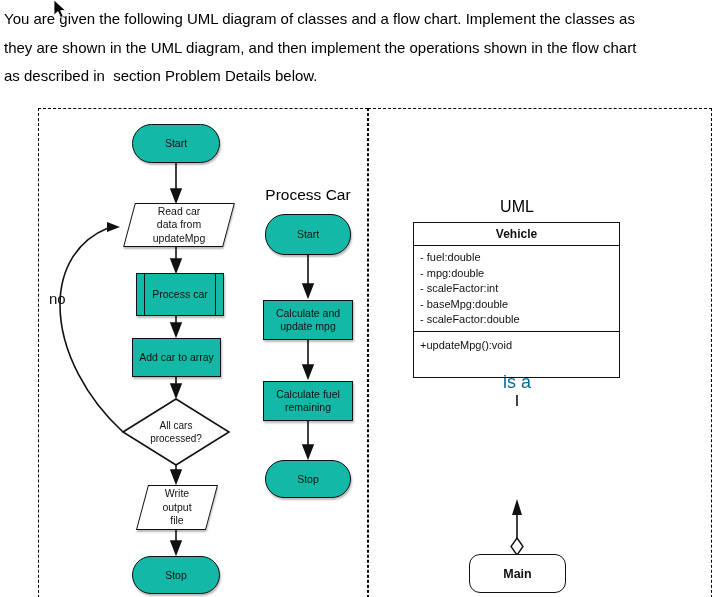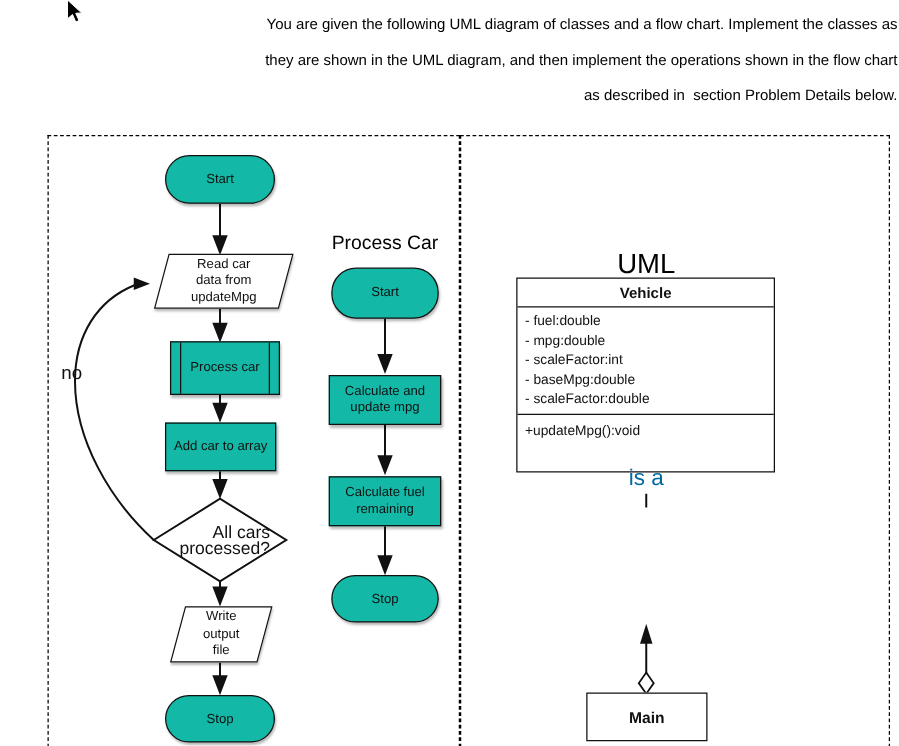--- a/index.html
+++ b/index.html
@@ -1,21 +1,21 @@
 <!DOCTYPE html>
 <html><head>
 <meta charset="utf-8">
 <style>
   html,body { margin:0; padding:0; background:#fff; }
   #canvas {
     position:relative; width:719px; height:597px; overflow:hidden;
     background:#fff; font-family:"Liberation Sans", sans-serif; color:#000;
   }
   
-  .instr { position:absolute; left:4px; top:5px; width:714px; font-size:12px; line-height:28.5px; color:#000;text-align:right; }
+  .instr { position:absolute; left:4px; top:5px; width:714px; font-size:15px; line-height:28.5px; color:#000; }
   .instr div { white-space:pre-wrap; }
   
   .panel { position:absolute; border:1.5px dashed #000; box-sizing:border-box; background:transparent; }
   #panel-flow { left:38px; top:108px; width:330px; height:515px; }
   #panel-uml  { left:368px; top:108px; width:344px; height:515px; }
   
   .shape {
     position:absolute; background:#14b8a6; border:1.5px solid #111; box-sizing:border-box;
     display:flex; align-items:center; justify-content:center; text-align:center;
     font-size:10.5px; line-height:13px; color:#111;
@@ -33,26 +33,26 @@
     position:absolute; inset:0; background:#fff; border:1.5px solid #111; box-sizing:border-box;
     transform:skewX(-15deg); box-shadow:1px 2px 2px rgba(0,0,0,0.28);
   }
   .para-text {
     position:absolute; inset:0; display:flex; align-items:center; justify-content:center;
     text-align:center; font-size:10.5px; line-height:13.5px; color:#111;
   }
   
   .diamond-label {
     position:absolute; display:flex; align-items:center; justify-content:center;
-    text-align:right; font-size:14px; line-height:13.5px; color:#111;
+    text-align:center; font-size:10px; line-height:13.5px; color:#111;
   }
   .chart-title { position:absolute; font-size:15.5px; color:#000; text-align:center; }
   .loop-label { position:absolute; font-size:15px; color:#111; }
   
-  .uml-title { position:absolute; font-size:22px; color:#000; text-align:center; }
+  .uml-title { position:absolute; font-size:16px; color:#000; text-align:center; }
   .uml-class { position:absolute; background:#fff; border:1.6px solid #111; box-sizing:border-box; font-size:11px; color:#111; }
   .uml-name  { border-bottom:1.6px solid #111; font-weight:bold; font-size:12px; text-align:center; display:flex; align-items:center; justify-content:center; }
   .uml-attrs { border-bottom:1.6px solid #111; padding:4px 6px 3px 6px; }
   .uml-attrs div { line-height:15.6px; white-space:nowrap; }
   .uml-methods { padding:0 6px; display:flex; align-items:center; }
   .rel-label { position:absolute; font-size:18px; color:#0369a1; text-align:center; }
   .main-box {
     position:absolute; background:#fff; border:1.6px solid #111; box-sizing:border-box;
     display:flex; align-items:center; justify-content:center; font-weight:bold; font-size:12.5px; color:#111;
   }
@@ -188,17 +188,17 @@
       <div>- scaleFactor:double</div>
     </div>
     <div class="uml-methods" style="height:25px;">
       <span>+updateMpg():void</span>
     </div>
   </div>
 
   <div class="rel-label" style="left:492px; top:372px; width:50px;">is a</div>
 
 
-  <div class="main-box" style="left:469px; top:554px; width:97px; height:39px;">
+  <div class="main-box" style="left:469px; top:554px; width:97px; height:39px;border-radius:11px;">
     <span>Main</span>
   </div>
 
 </div>
 
 </body></html>

